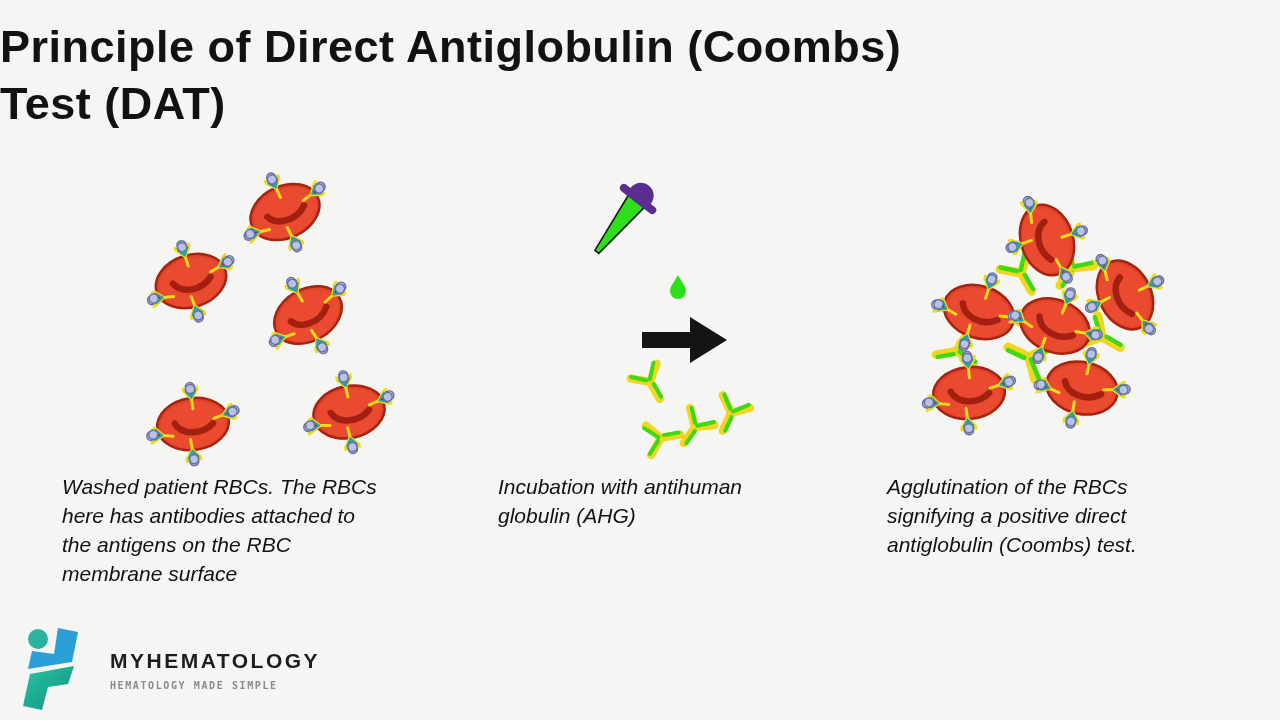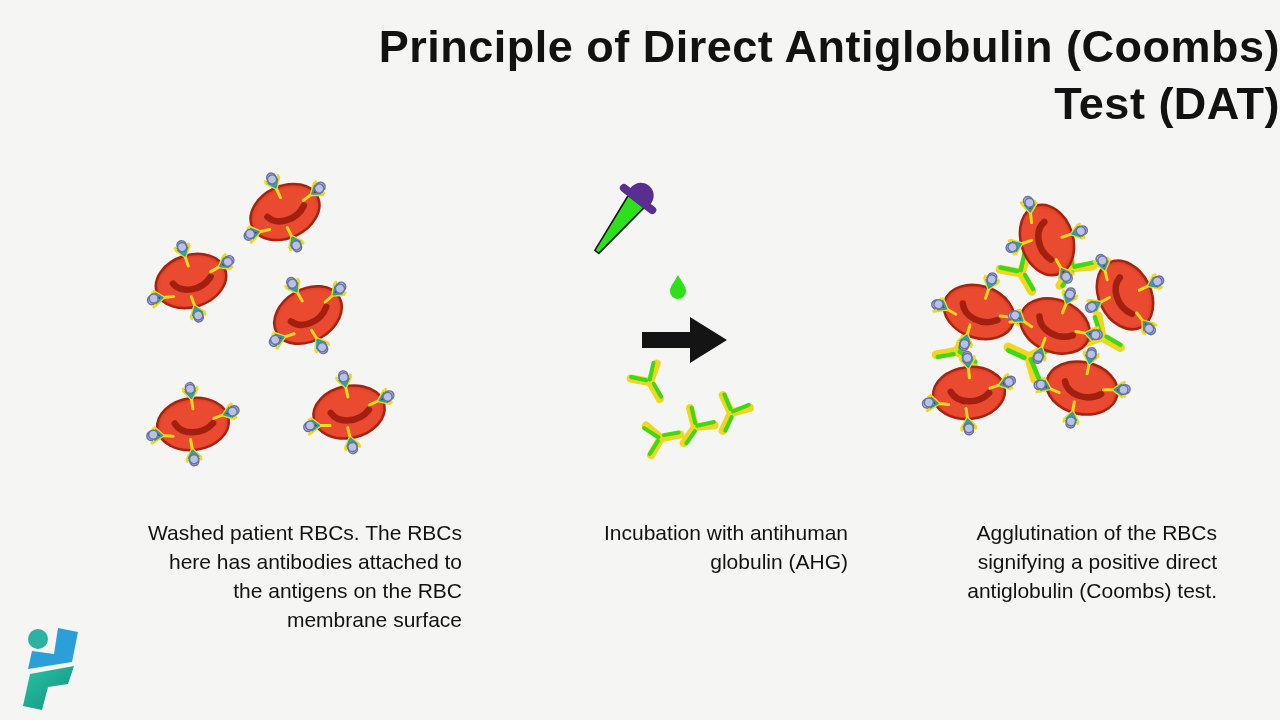--- a/index.html
+++ b/index.html
@@ -8,33 +8,34 @@
   *{margin:0;padding:0;box-sizing:border-box;}
   html,body{width:1280px;height:720px;overflow:hidden;}
   body{
     background:var(--background);
     font-family:"Liberation Sans","DejaVu Sans",sans-serif;
     position:relative;
   }
   .canvas{position:absolute;inset:0;}
   .title{
     position:absolute;top:18px;left:0;width:1280px;
-    text-align:right;
+    text-align:left;
     font-size:45px;line-height:57px;font-weight:bold;
     color:var(--text-dark,#121212);
     white-space:pre-line;
     letter-spacing:0.5px;
   }
   .panel-art{position:absolute;}
   .caption{
-    position:absolute;top:518px;
-    text-align:right;
+    position:absolute;top:472px;
+    text-align:left;
     font-size:21px;line-height:29px;
     color:var(--text-dark,#121212);
     white-space:pre-line;
+    font-style:italic;
   }
   .caption.left{left:62px;width:400px;}
   .caption.mid{left:498px;width:350px;}
   .caption.right{left:887px;width:330px;}
 
   
   .rbc-body{fill:url(#rbcGrad);stroke:var(--rbc-stroke,#a62311);stroke-width:2.5;}
   .rbc-crescent{fill:none;stroke:var(--rbc-crescent,#a32010);stroke-width:6.5;stroke-linecap:round;}
   .ab-y{fill:none;stroke:var(--antibody-yellow,#f3d91c);stroke-width:3;stroke-linecap:round;}
   .ab-t{fill:none;stroke:var(--antibody-teal,#1f9fb0);stroke-width:1.8;stroke-linecap:round;}
@@ -196,15 +197,19 @@
 antiglobulin (Coombs) test.</p>
   <p class="caption mid">Incubation with antihuman
 globulin (AHG)</p>
 
   <div class="logo">
     <svg width="82" height="88" viewBox="0 0 82 88">
       <circle cx="22" cy="13" r="10" style="fill:var(--logo-teal-circle,#2bb2a0)"></circle>
       <path style="fill:var(--logo-blue,#2ba0d8)" d="M42,2 L62,6 L56,36 L12,43 L16,25 L38,28 Z"></path>
       <path fill="url(#logoTealGrad)" d="M14,48 L58,40 L52,58 L32,61 L26,84 L7,80 Z"></path>
     </svg>
+    <div class="logo-text">
+      <div class="brand">MYHEMATOLOGY</div>
+      <div class="tagline">HEMATOLOGY MADE SIMPLE</div>
+    </div>
   </div>
 
 </div>
 
 </body></html>

